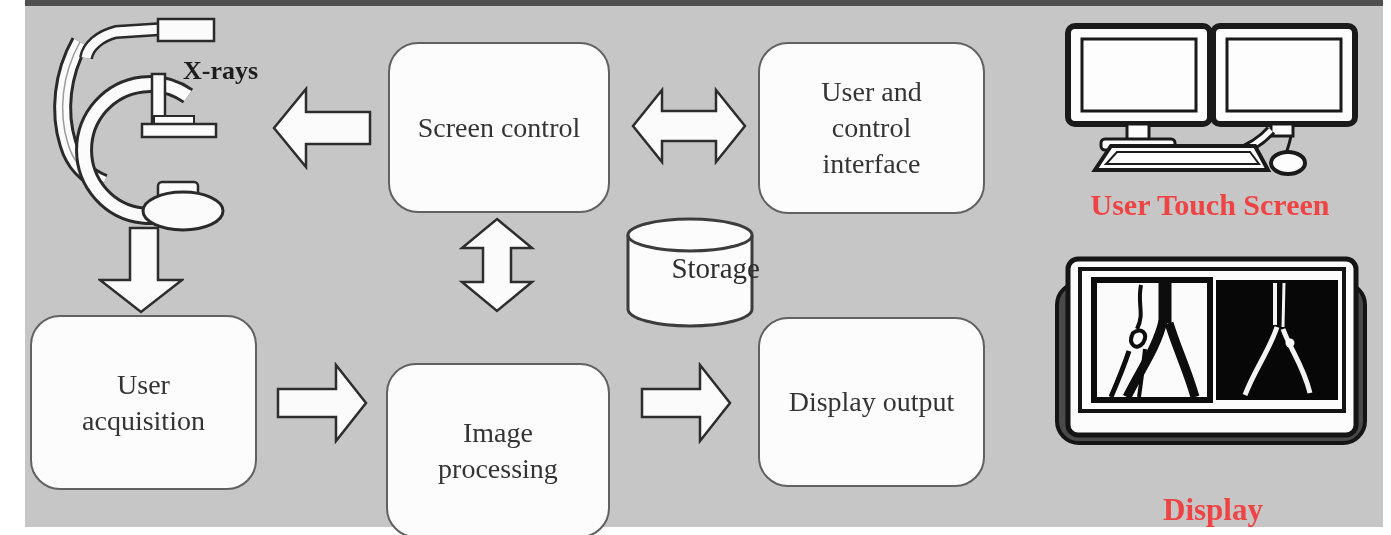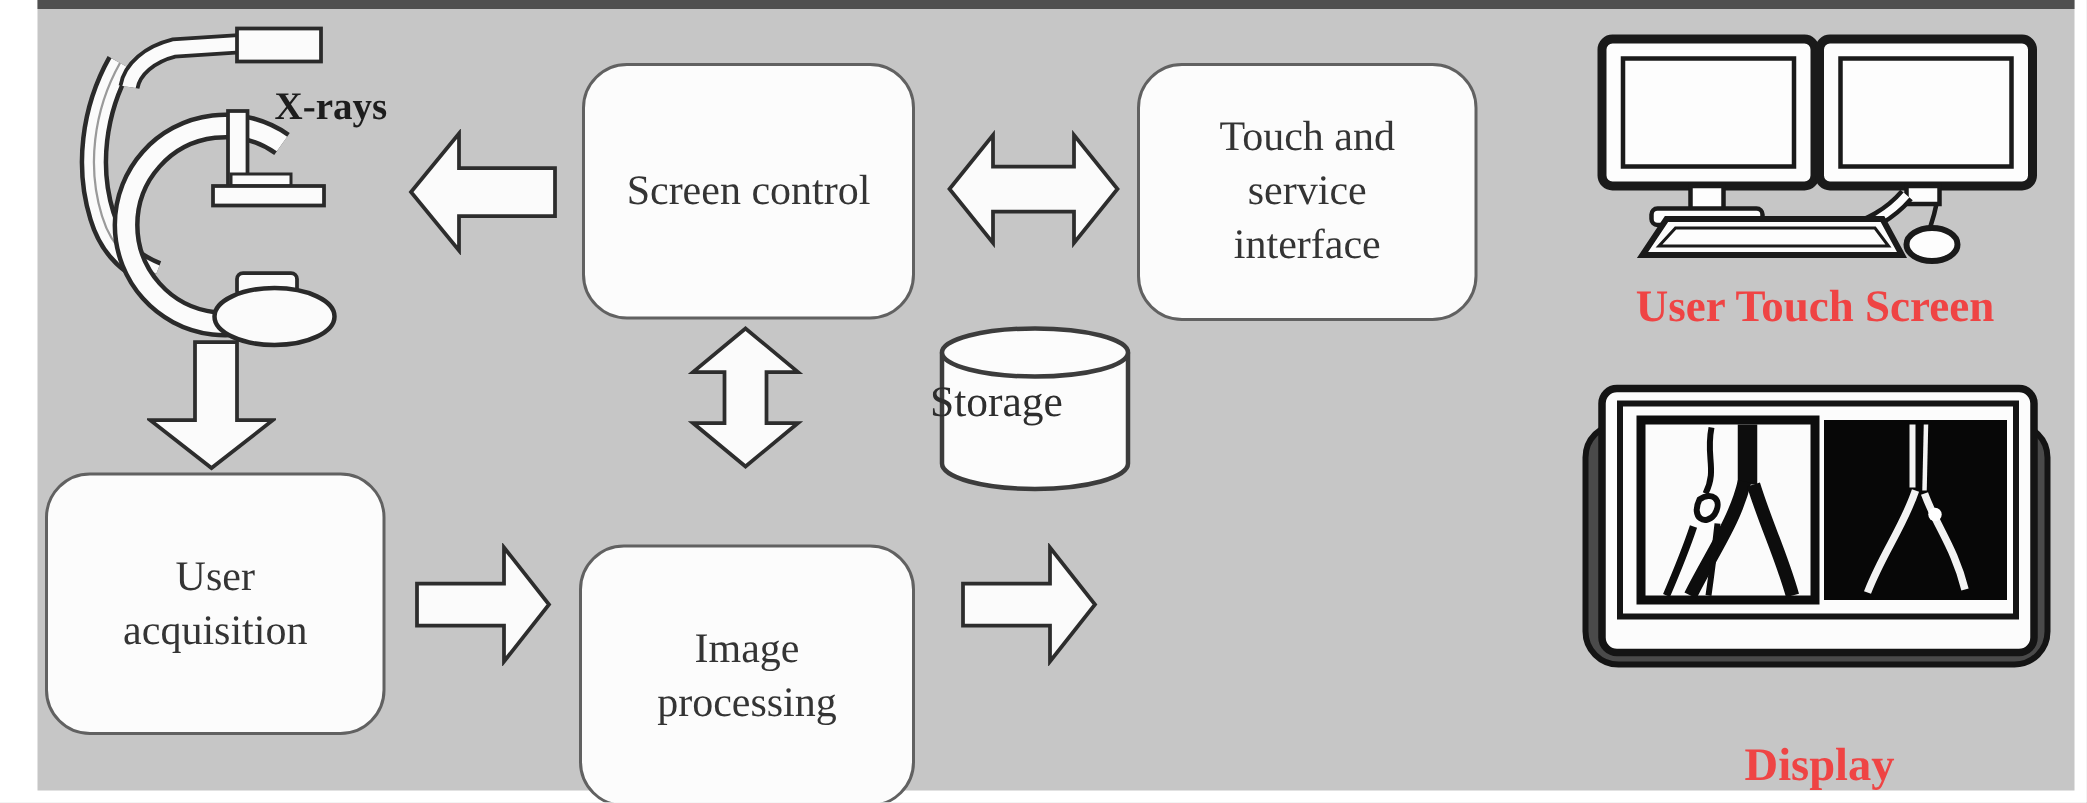--- a/index.html
+++ b/index.html
@@ -23,21 +23,21 @@
   .abs{position:absolute;}
   .annot{
     position:absolute;font-weight:bold;color:#1d1d1d;font-size:26px;
     white-space:nowrap;
   }
   .device-label{
     position:absolute;font-weight:bold;color:#ef4444;text-align:center;
     white-space:nowrap;
   }
   .storage-label{
-    position:absolute;text-align:left;font-size:29px;color:#2e2e2e;
+    position:absolute;text-align:right;font-size:29px;color:#2e2e2e;
   }
   svg{display:block;}
 </style>
 </head>
 <body>
 
 <div class="stage">
   <div class="canvas"></div>
 
   <svg class="abs" style="left:28px;top:12px;" width="215" height="225" viewBox="0 0 215 225">
@@ -69,21 +69,21 @@
 
   <div class="node" style="left:388px;top:42px;width:222px;height:171px;">
     <div class="node-label">Screen control</div>
   </div>
 
   <svg class="abs" style="left:630px;top:84px;" width="118" height="84" viewBox="0 0 118 84">
     <polygon points="3,42 32,6 32,27 86,27 86,6 115,42 86,78 86,57 32,57 32,78" fill="#fbfbfb" stroke="#2d2d2d" stroke-width="2.5"></polygon>
   </svg>
 
   <div class="node" style="left:758px;top:42px;width:227px;height:172px;">
-    <div class="node-label" style="max-width:168px;">Touch and service interface</div>
+    <div class="node-label" style="max-width:168px;">User and control interface</div>
   </div>
 
   <svg class="abs" style="left:452px;top:216px;" width="90" height="98" viewBox="0 0 90 98">
     <polygon points="45,3 80,32 59,32 59,66 80,66 45,95 10,66 31,66 31,32 10,32" fill="#fbfbfb" stroke="#2d2d2d" stroke-width="2.5"></polygon>
   </svg>
 
   <svg class="abs" style="left:620px;top:213px;" width="140" height="118" viewBox="0 0 140 118">
     <path d="M8,22 L8,96 A62,17 0 0 0 132,96 L132,22" fill="#fcfcfc" stroke="#3c3c3c" stroke-width="3"></path>
     <ellipse cx="70" cy="22" rx="62" ry="16" fill="#fcfcfc" stroke="#3c3c3c" stroke-width="3"></ellipse>
   </svg>
@@ -102,20 +102,23 @@
   </svg>
 
   <div class="node" style="left:386px;top:315px;width:224px;height:175px;margin-top:48px;">
     <div class="node-label">Image processing</div>
   </div>
 
   <svg class="abs" style="left:640px;top:362px;" width="92" height="82" viewBox="0 0 92 82">
     <polygon points="2,27 60,27 60,3 90,41 60,79 60,55 2,55" fill="#fbfbfb" stroke="#2d2d2d" stroke-width="2.5"></polygon>
   </svg>
 
+  <div class="node" style="left:758px;top:317px;width:227px;height:170px;">
+    <div class="node-label">Display output</div>
+  </div>
 
   <svg class="abs" style="left:1055px;top:18px;" width="310" height="164" viewBox="0 0 310 164">
 
     <rect x="13" y="8" width="142" height="98" rx="7" fill="#fdfdfd" stroke="#1a1a1a" stroke-width="6"></rect>
     <rect x="27" y="21" width="114" height="72" fill="#fdfdfd" stroke="#1a1a1a" stroke-width="3"></rect>
     <rect x="72" y="106" width="22" height="16" fill="#fdfdfd" stroke="#1a1a1a" stroke-width="3"></rect>
     <rect x="46" y="121" width="74" height="11" rx="4" fill="#fdfdfd" stroke="#1a1a1a" stroke-width="3"></rect>
 
     <rect x="158" y="8" width="142" height="98" rx="7" fill="#fdfdfd" stroke="#1a1a1a" stroke-width="6"></rect>
     <rect x="172" y="21" width="114" height="72" fill="#fdfdfd" stroke="#1a1a1a" stroke-width="3"></rect>

